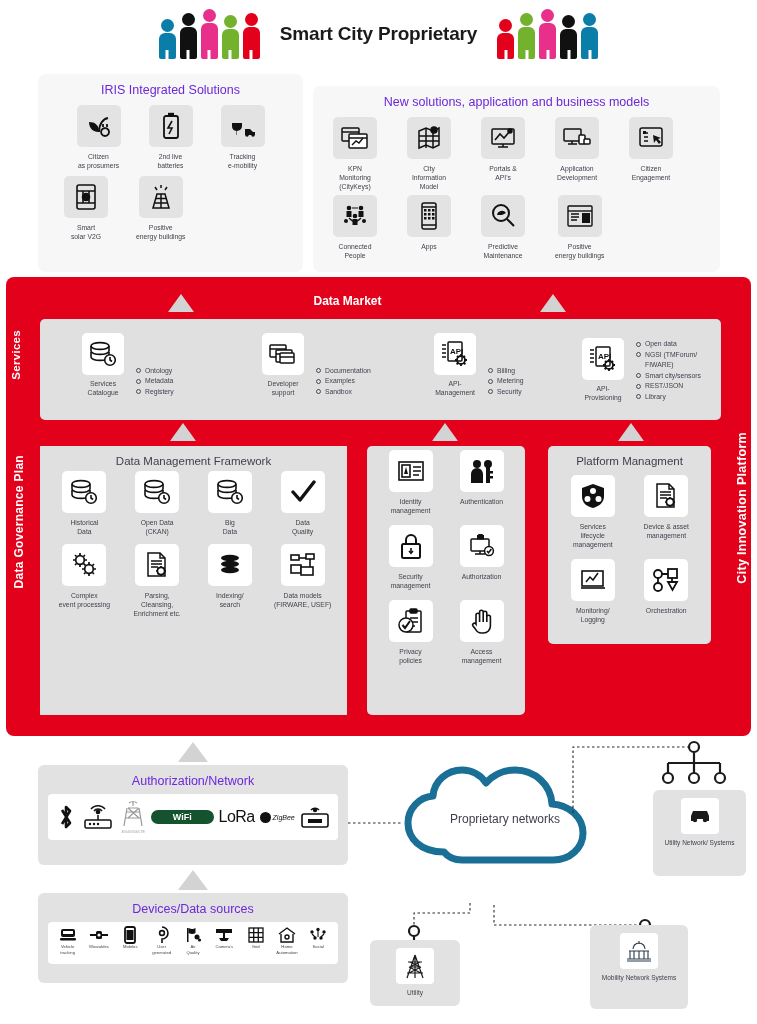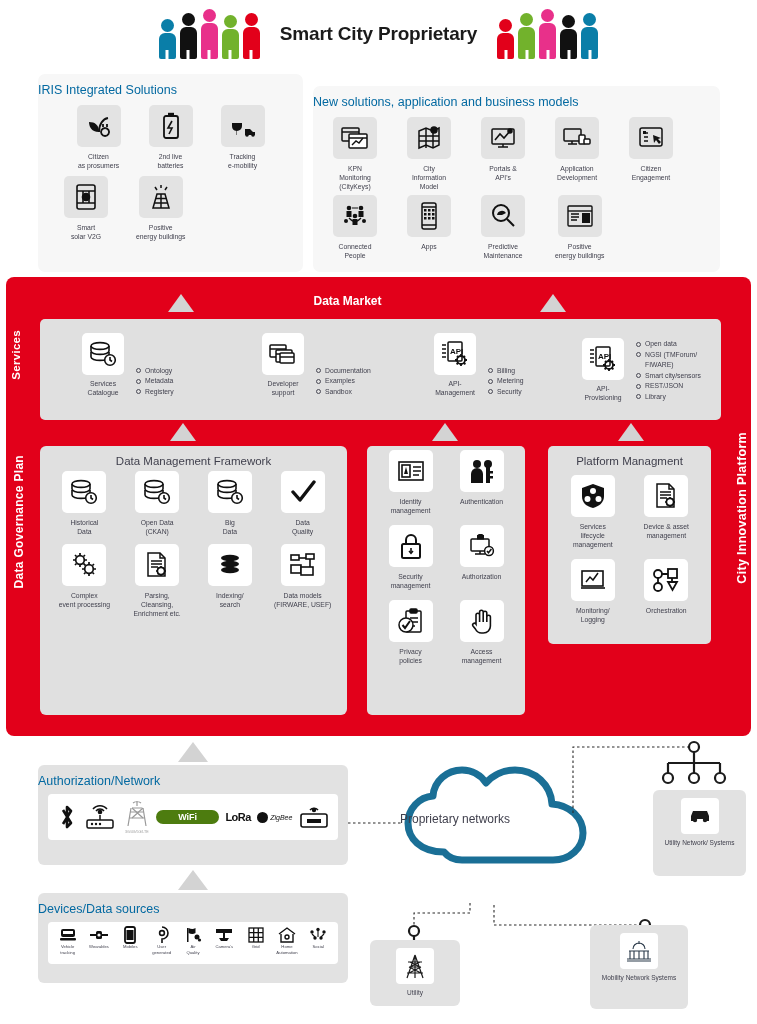--- a/index.html
+++ b/index.html
@@ -17,21 +17,21 @@
   .header { height: 68px; display: flex; align-items: center; justify-content: center; gap: 20px; }
   .people { display: flex; align-items: flex-end; gap: 4px; }
   .person { position: relative; width: 17px; }
   .person .head { width: 13px; height: 13px; border-radius: 50%; margin: 0 auto 1px; }
   .person .body { width: 17px; border-radius: 6px 6px 2px 2px; position: relative; }
   .person .body::after {
     content:""; position:absolute; left:50%; bottom:0; width:3px; height:9px;
     background:#fff; transform: translateX(-50%);
   }
   .title-main { font-size: 19px; font-weight: bold; color: #1b1b1b; letter-spacing: -0.2px; white-space: nowrap; }
-  .panel-title { text-align: left; font-size: 12.5px; color: #0369a1; padding: 9px 0 6px; }
+  .panel-title { text-align: center; font-size: 12.5px; color: #6d28d9; padding: 9px 0 6px; }
 
   .tiles { display: flex; justify-content: center; }
   .tile { text-align: center; }
   .tile .glyph {
     width: 44px; height: 42px; border-radius: 5px; background: #e3e3e3;
     display: flex; align-items: center; justify-content: center; margin: 0 auto 5px;
   }
   .tile .glyph.white { background: #ffffff; }
   .tile .cap { font-size: 6.8px; line-height: 9px; color: #3f3f4c; }
 
@@ -77,21 +77,21 @@
   .svc-tile .cap { font-size: 6.8px; line-height: 9px; color: #3f3f4c; }
   .bullets { padding-top: 6px; }
   .bullets li { list-style: none; font-size: 6.8px; line-height: 10.5px; color: #3f3f4c;
     display: flex; align-items: flex-start; gap: 4px; }
   .bullets li .ring {
     width: 5px; height: 5px; border: 1px solid #4a4a55; border-radius: 50%;
     flex: none; margin-top: 2.5px;
   }
 
   
-  #dmf-panel { position: absolute; left: 40px; top: 446px; width: 307px; height: 269px; background:#e0e0e0; border-radius:6px; }
+  #dmf-panel { position: absolute; left: 40px; top: 446px; width: 307px; height: 269px; background:#e0e0e0; border-radius:0; }
   #sec-panel { position: absolute; left: 367px; top: 446px; width: 158px; height: 269px; background:#e0e0e0; border-radius:5px; }
   #plat-panel{ position: absolute; left: 548px; top: 446px; width: 163px; height: 198px; background:#e0e0e0; border-radius:5px; }
 
   .sub-title { text-align:center; font-size: 11.5px; color:#3f3f4c; padding: 9px 0 4px; }
   .storage-row { display:flex; justify-content:center; gap: 18px; font-size: 12.5px;
      letter-spacing: 0.6px; color:#3f3f4c; padding: 10px 0 12px; }
 
   .grid4 { display:grid; grid-template-columns: repeat(4,1fr); row-gap: 8px; padding: 0 8px; }
   .grid2 { display:grid; grid-template-columns: repeat(2,1fr); row-gap: 10px; padding: 4px 8px 0; }
 
@@ -99,21 +99,21 @@
   #conn-panel { position: absolute; left: 38px; top: 765px; width: 310px; height: 100px; background: #e2e2e2; border-radius: 6px; }
   #dev-panel  { position: absolute; left: 38px; top: 893px; width: 310px; height: 90px; background: #e2e2e2; border-radius: 6px; }
   .logo-strip { background:#fff; border-radius:4px; margin: 0 10px; height: 46px;
     display:flex; align-items:center; justify-content:space-around; padding: 0 6px; }
   .dev-strip { background:#fff; border-radius:4px; margin: 0 10px; height: 42px;
     display:flex; align-items:flex-start; justify-content:space-around; padding: 4px 4px 0; }
   .dev-item { text-align:center; width: 30px; }
   .dev-item .cap { font-size: 4.2px; line-height: 5.6px; color:#3f3f4c; margin-top:1px; }
 
   .cloud-wrap { position:absolute; left: 400px; top: 760px; width: 210px; height: 115px; }
-  .cloud-text { position:absolute; width:100%; top:52px; font-size: 12px; color:#3f3f4c; }
+  .cloud-text { position:absolute; width:100%; text-align:center; top:52px; font-size: 12px; color:#3f3f4c; }
 
   .netbox { position:absolute; background:#e2e2e2; border-radius:6px; text-align:center; }
   #utilnet-box { left: 653px; top: 790px; width: 93px; height: 86px; }
   #utility-box { left: 370px; top: 940px; width: 90px; height: 66px; }
   #mobility-box{ left: 590px; top: 925px; width: 98px; height: 84px; }
   .netbox .glyph { width: 38px; height: 36px; background:#fff; border-radius:4px; margin: 8px auto 4px;
      display:flex; align-items:center; justify-content:center; }
   .netbox .cap { font-size: 6.5px; line-height: 9px; color:#3f3f4c; }
 
   svg { display:block; }
@@ -936,24 +936,24 @@
           <svg width="26" height="30" viewBox="0 0 26 30">
             <g fill="none" stroke="#9a9a9a" stroke-width="1.2">
               <path d="M13 1 v5 M9 3 a6 5 0 0 1 8 0"></path>
               <path d="M7 8 L4 26 M19 8 L22 26 M6 12 h14 M5 18 h16 M8 8 h10"></path>
               <path d="M8 8 L19 18 M19 8 L8 18"></path>
             </g>
           </svg>
           <div style="font-size:3.6px;color:#9a9a9a;">3G/4G/5G/LTE</div>
         </div>
         <div style="text-align: center;">
-          <div style="background:#4d7c0f;color:#fff;font-weight:bold;font-size:9px;padding:2px 22px;border-radius:8px;">WiFi</div>
+          <div style="background:#14532d;color:#fff;font-weight:bold;font-size:9px;padding:2px 22px;border-radius:8px;">WiFi</div>
         </div>
         <div style="text-align: center;">
-          <div style="font-weight:bold;font-size:11px;color:#111;letter-spacing:-0.5px;text-align:right;">LoRa</div>
+          <div style="font-weight:normal;font-size:16px;color:#111;letter-spacing:-0.5px;text-align:right;">LoRa</div>
         </div>
         <div style="text-align: center;">
           <div style="display:flex;align-items:center;gap:2px;">
             <span style="display:inline-block;width:11px;height:11px;border-radius:50%;background:#111;"></span>
             <span style="font-size:7px;font-style:italic;color:#111;">ZigBee</span>
           </div>
         </div>
         <div style="text-align: center;">
           <svg width="30" height="24" viewBox="0 0 30 24">
             <g fill="none" stroke="#111" stroke-width="1.6">

